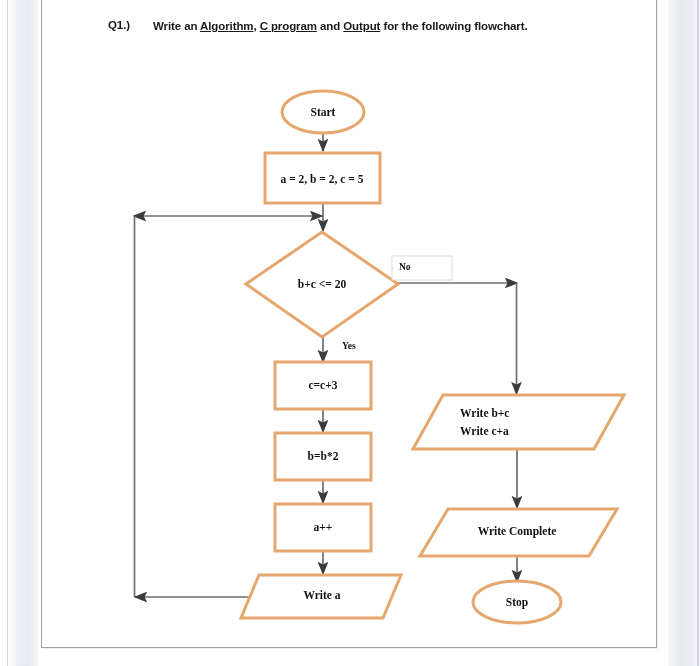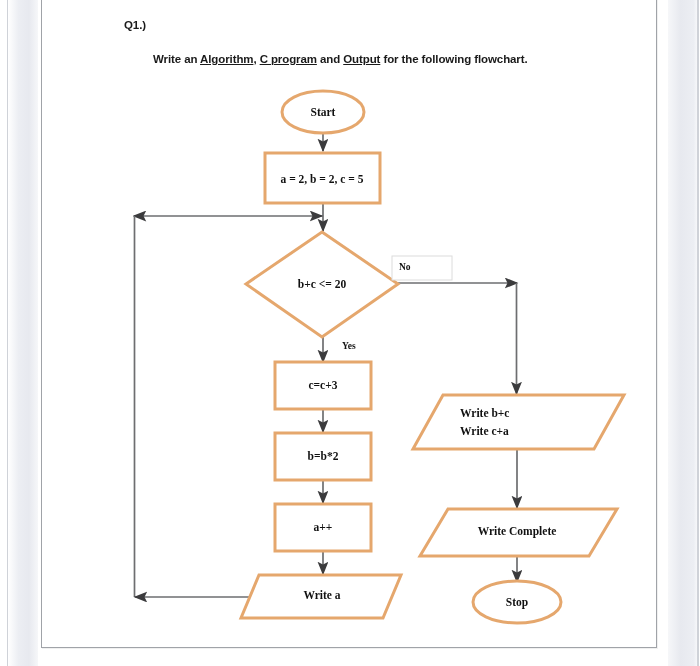--- a/index.html
+++ b/index.html
@@ -53,38 +53,37 @@
   }
 
   
   #question-block {
     position: absolute;
     left: 108px; top: 19px;
     width: 430px;
   }
   .q-label {
     position: absolute;
-    left: 16px; top: 0;
+    left: 0; top: 0;
     font-family: "Liberation Sans", sans-serif;
     font-weight: bold;
     font-size: 11.5px;
     color: #1a1a1a;
     letter-spacing: -0.1px;
   }
   .q-text {
     position: absolute;
     left: 45px; top: 0;
     width: 385px;
     font-family: "Liberation Sans", sans-serif;
     font-weight: bold;
     font-size: 11.5px;
     line-height: 15px;
     color: #1a1a1a;
     letter-spacing: -0.1px;
-    margin-top: 33px;
   }
   .q-text .u { text-decoration: underline; }
 
   
   #flowchart {
     position: absolute;
     left: 0; top: 0;
     width: 700px;
     height: 666px;
   }

